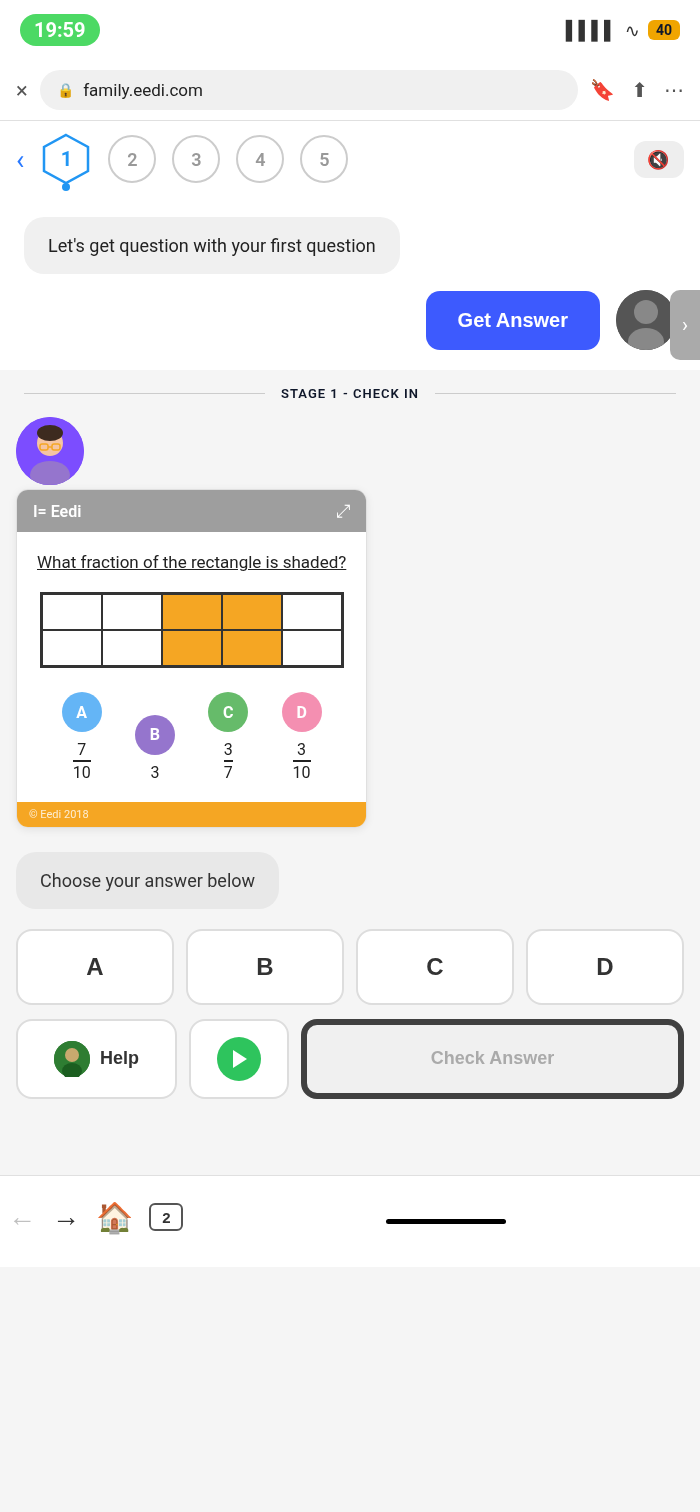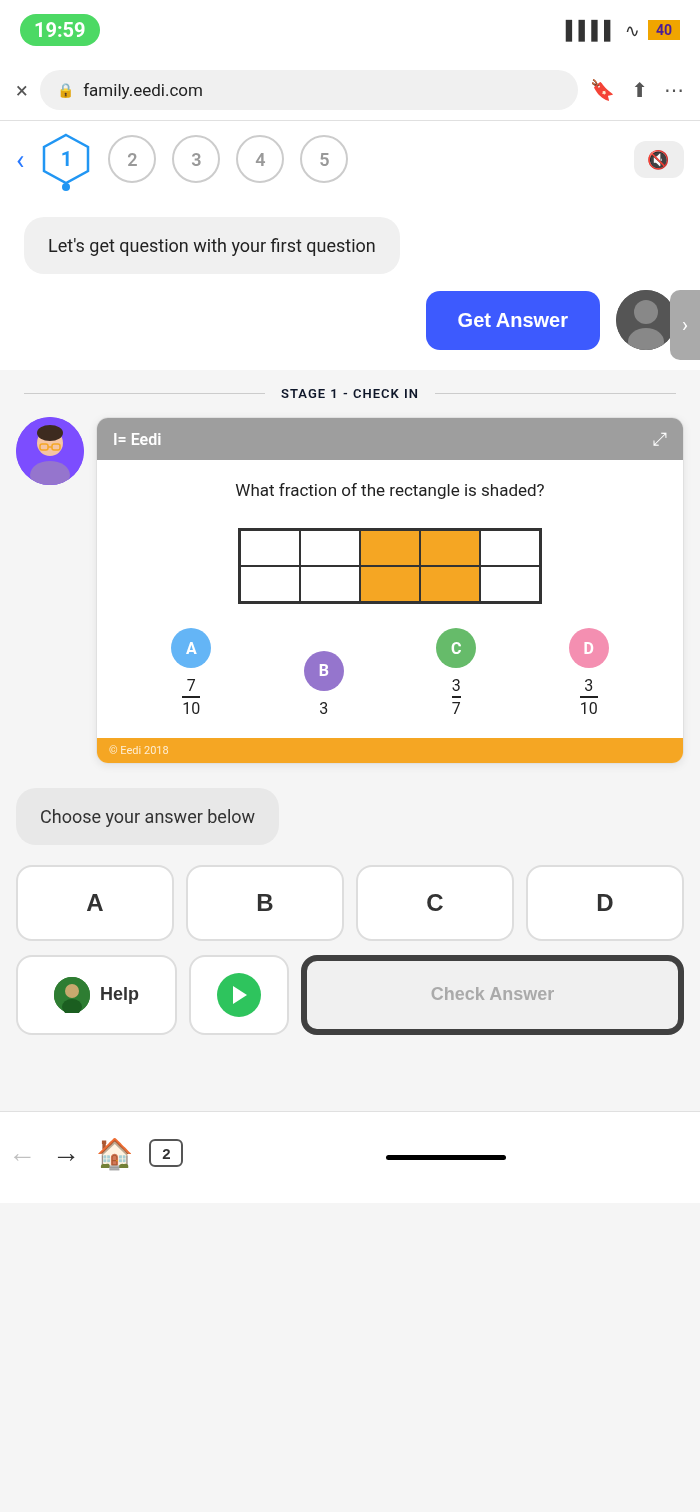--- a/index.html
+++ b/index.html
@@ -32,25 +32,25 @@
     }
     .status-icons {
       display: flex;
       align-items: center;
       gap: 8px;
     }
     .signal-icon { font-size: 18px; color: #333; }
     .wifi-icon { font-size: 18px; color: #333; }
     .battery-box {
       background: #f0a500;
-      color: #4c1d95;
+      color: #0f172a;
       font-size: 14px;
       font-weight: 700;
       padding: 2px 8px;
-      border-radius: 0;
+      border-radius: 6px;
     }
 
     
     .browser-bar {
       background: #fff;
       padding: 10px 16px;
       display: flex;
       align-items: center;
       gap: 12px;
       border-bottom: 1px solid #e0e0e0;
@@ -248,22 +248,23 @@
       font-weight: 600;
       color: #0f172a;
       letter-spacing: 1px;
       text-transform: uppercase;
     }
 
     
     .question-section {
       padding: 0 16px;
       display: flex;
-      gap: 12px;
+      gap: 4px;
       align-items: flex-start;
+      flex-direction: column;
     }
     .user-avatar {
       width: 68px;
       height: 68px;
       border-radius: 50%;
       background: #7c4dff;
       flex-shrink: 0;
       overflow: hidden;
       display: flex;
       align-items: center;
@@ -293,21 +294,22 @@
       color: white;
       font-size: 18px;
     }
     .card-body {
       padding: 20px;
     }
     .question-text {
       font-size: 17px;
       color: #222;
       text-align: center;
-      margin-bottom: 28px;
+      margin-bottom: 20px;
+      text-decoration: underline;
     }
 
     
     .rectangle-container {
       display: flex;
       justify-content: center;
       margin-bottom: 24px;
     }
     .rectangle-grid {
       display: grid;

